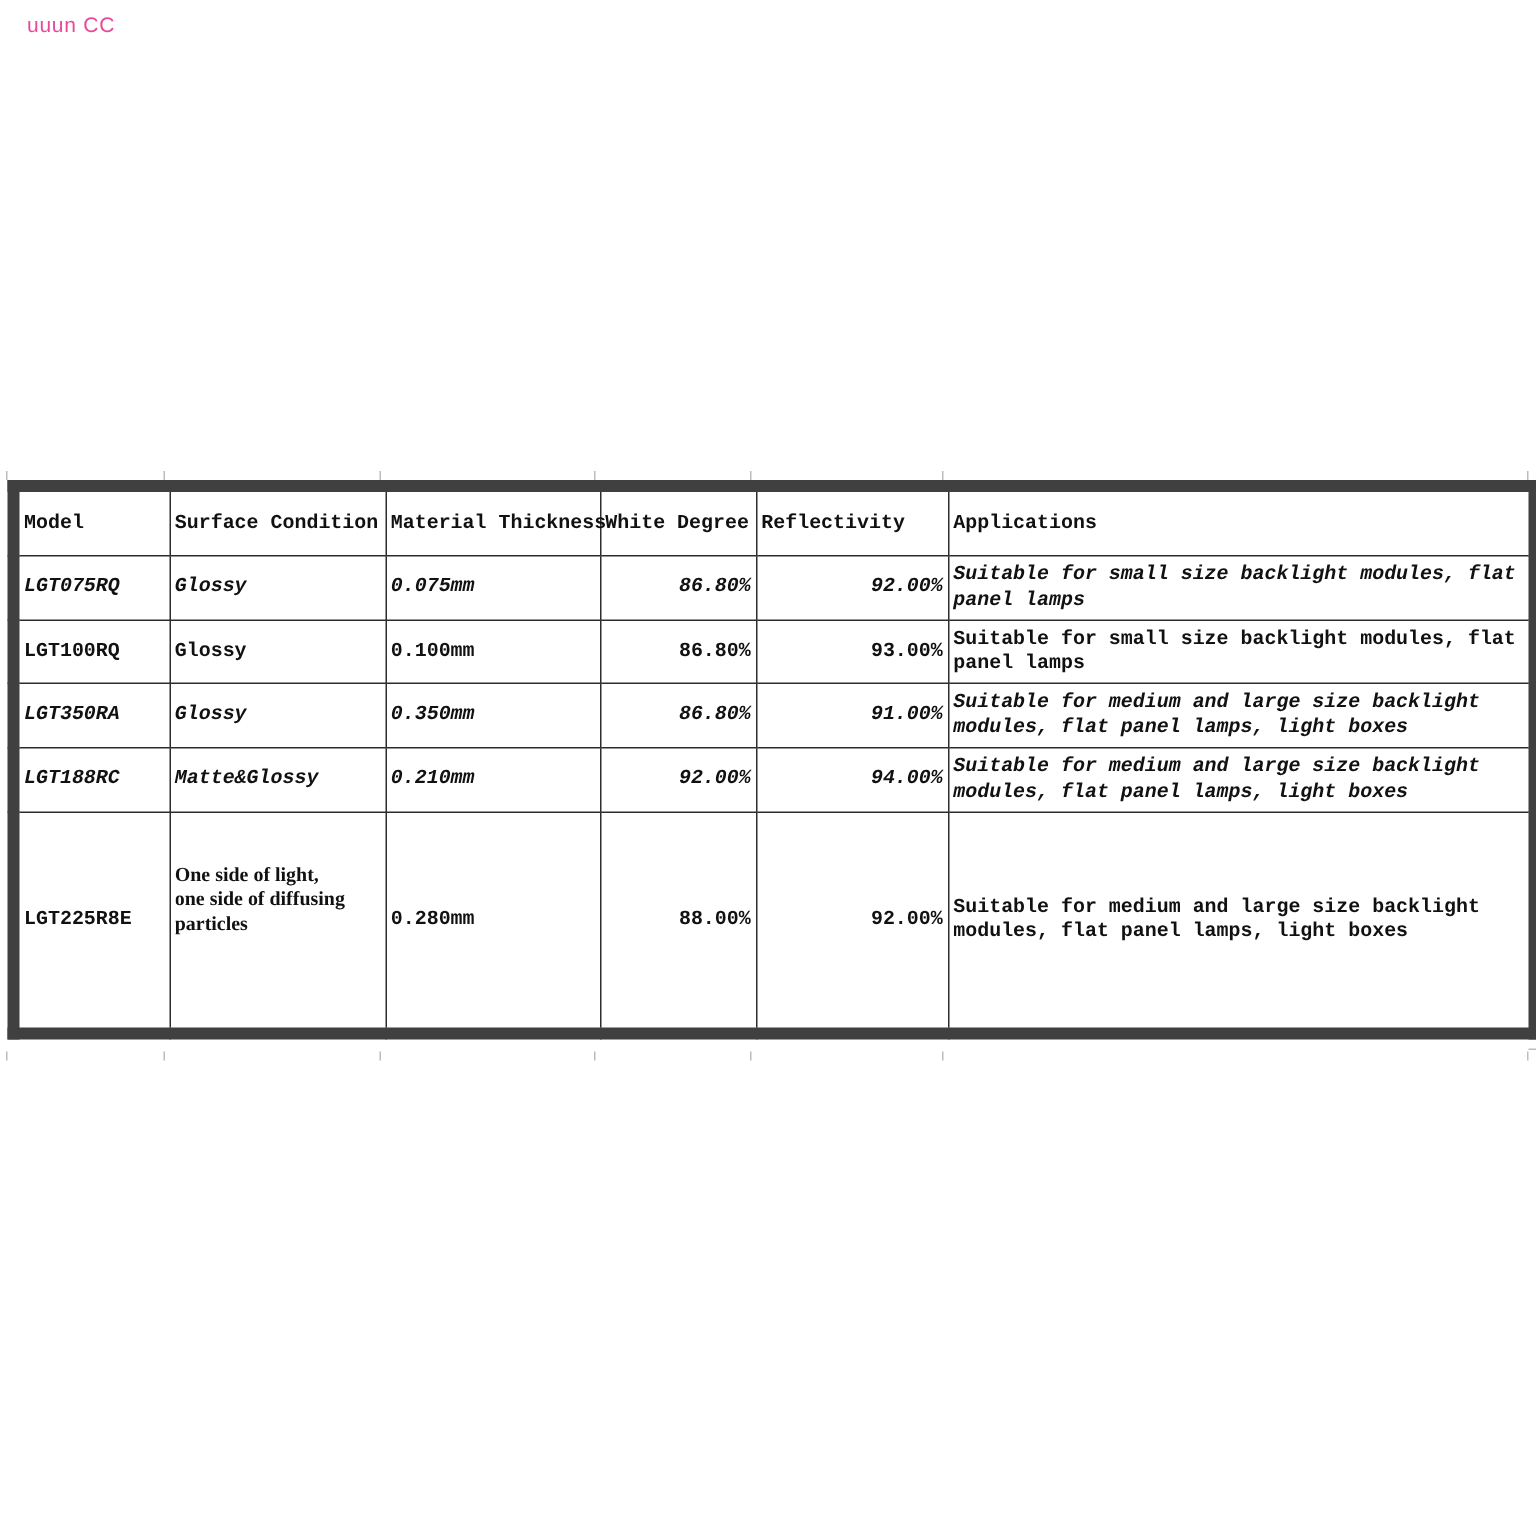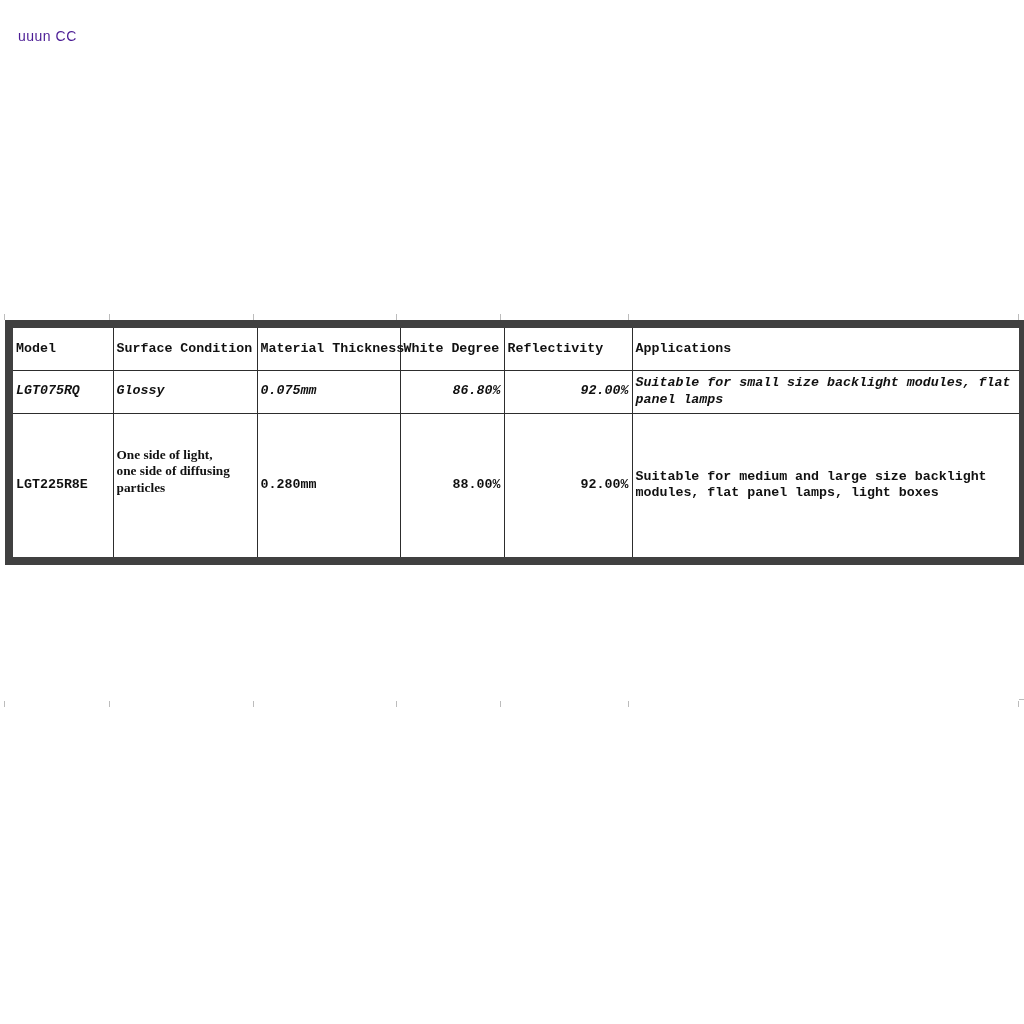--- a/index.html
+++ b/index.html
@@ -5,24 +5,24 @@
   html, body { margin: 0; padding: 0; }
   body {
     width: 1024px; height: 1024px;
     background: #ffffff;
     position: relative;
     overflow: hidden;
     font-family: "Liberation Sans", sans-serif;
   }
   .watermark {
     position: absolute;
-    left: 18px; top: 28px;
+    left: 18px; top: 8px;
     font-size: 14px;
     letter-spacing: 0.5px;
-    color: #4c1d95;
+    color: #ec4899;
     text-align: center;
   }
   .table-wrap {
     position: absolute;
     left: 5px; top: 320px;
     width: 1014px;
   }
   table.spec {
     border-collapse: collapse;
     table-layout: fixed;
@@ -90,20 +90,44 @@
         <th>Applications</th>
       </tr>
       <tr class="h43">
         <td>LGT075RQ</td>
         <td>Glossy</td>
         <td>0.075mm</td>
         <td class="num">86.80%</td>
         <td class="num">92.00%</td>
         <td>Suitable for small size backlight modules, flat panel lamps</td>
       </tr>
+      <tr class="h42">
+        <td>LGT100RQ</td>
+        <td>Glossy</td>
+        <td>0.100mm</td>
+        <td class="num">86.80%</td>
+        <td class="num">93.00%</td>
+        <td>Suitable for small size backlight modules, flat panel lamps</td>
+      </tr>
+      <tr class="h43">
+        <td>LGT350RA</td>
+        <td>Glossy</td>
+        <td>0.350mm</td>
+        <td class="num">86.80%</td>
+        <td class="num">91.00%</td>
+        <td>Suitable for medium and large size backlight modules, flat panel lamps, light boxes</td>
+      </tr>
+      <tr class="h43">
+        <td>LGT188RC</td>
+        <td>Matte&amp;Glossy</td>
+        <td>0.210mm</td>
+        <td class="num">92.00%</td>
+        <td class="num">94.00%</td>
+        <td>Suitable for medium and large size backlight modules, flat panel lamps, light boxes</td>
+      </tr>
       <tr class="h79">
         <td>LGT225R8E</td>
         <td>
           <div class="clip">One side of light,
 one side of diffusing particles</div>
         </td>
         <td>0.280mm</td>
         <td class="num">88.00%</td>
         <td class="num">92.00%</td>
         <td>Suitable for medium and large size backlight modules, flat panel lamps, light boxes</td>

